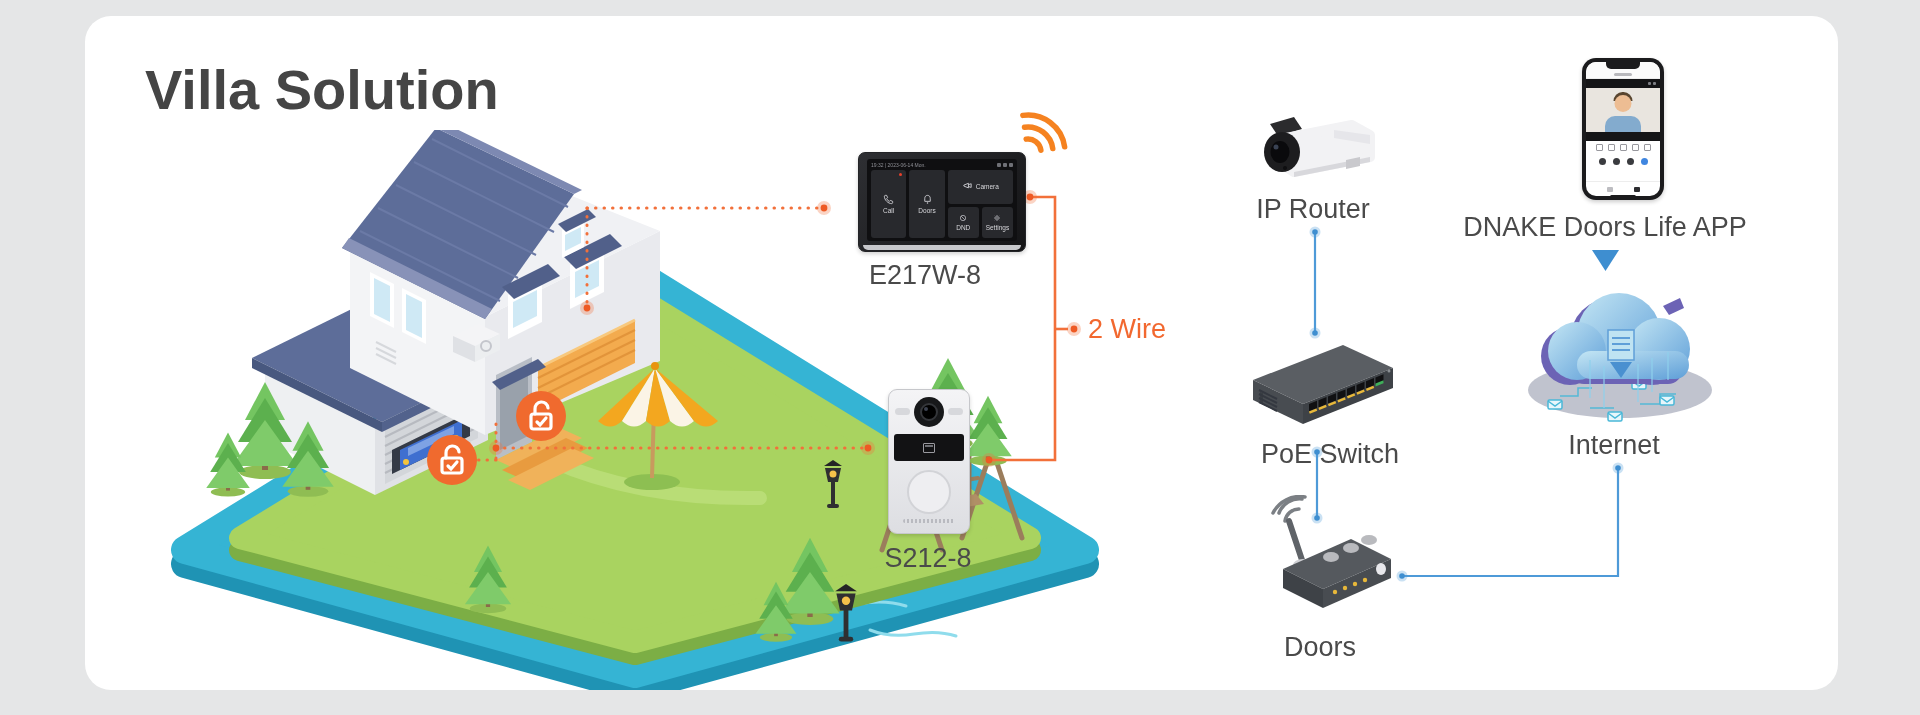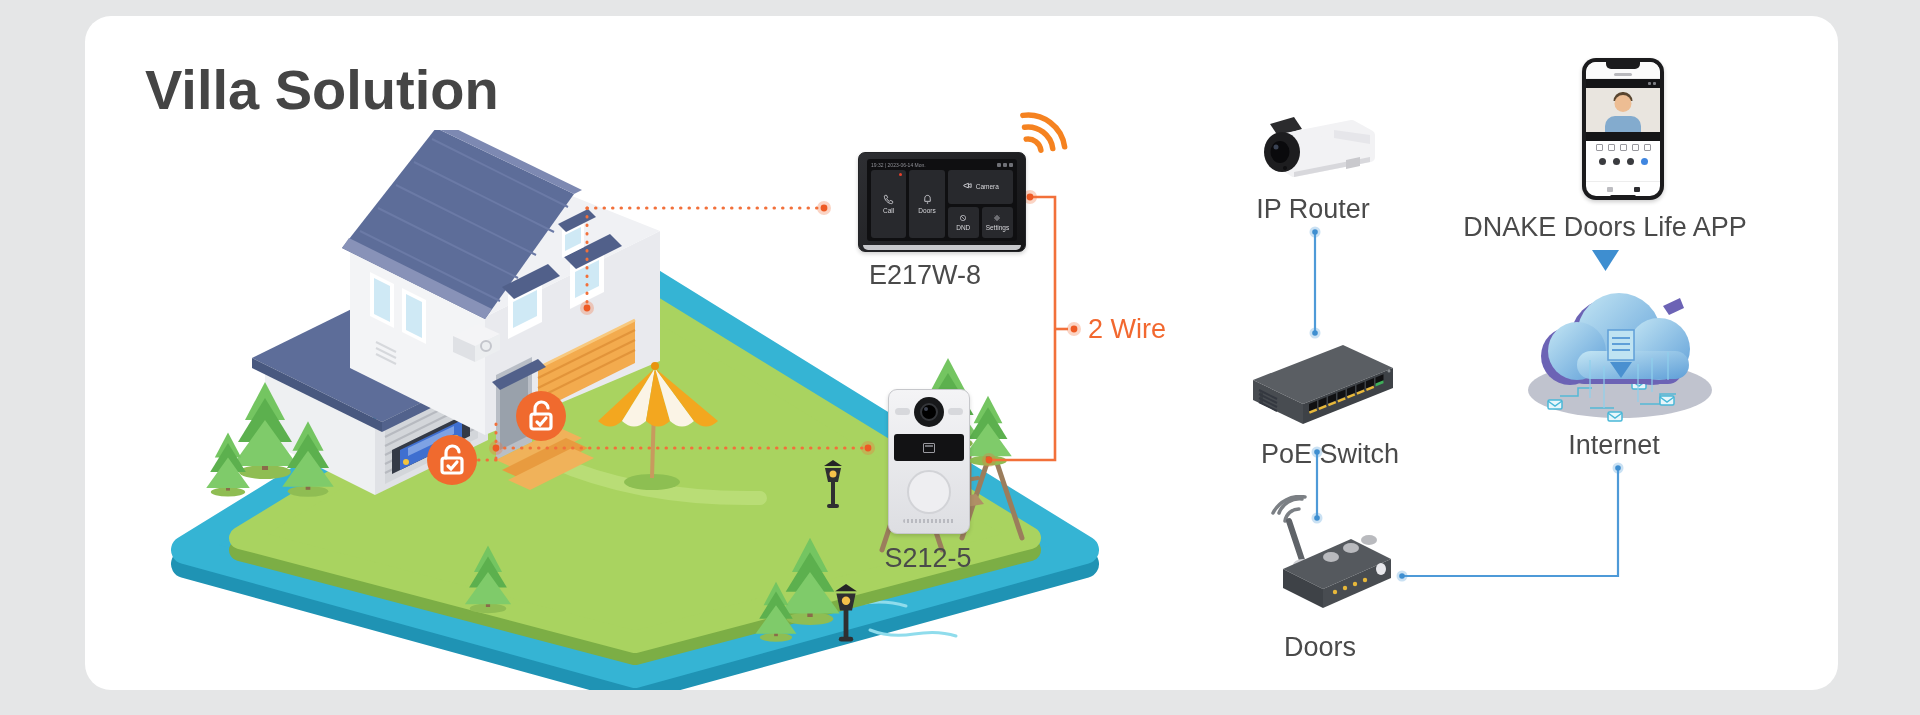--- a/index.html
+++ b/index.html
@@ -407,21 +407,21 @@
       <i></i>
     </div>
   <span class="st-pill l"></span>
   <span class="st-pill r"></span>
   <div class="st-panel">
     <span class="cardicon"></span>
   </div>
   <div class="st-btn"></div>
   <div class="st-spk"></div>
 </div>
-<div class="dev-label" style="left:848px;top:543px;width:160px">S212-5</div>
+<div class="dev-label" style="left:848px;top:543px;width:160px">S212-8</div>
 
 <svg class="abs" style="left:1248px;top:108px" width="132" height="92" viewBox="0 0 132 92">
   <polygon points="22,16 46,9 54,21 30,28" fill="#2b2b2d"></polygon>
   <polygon points="28,32 104,17 122,27 122,49 46,64 28,52" fill="#f2f2f4" stroke="#f2f2f4" stroke-width="10" stroke-linejoin="round"></polygon>
   <polygon points="46,64 122,49 122,54 46,69" fill="#d8d8dc"></polygon>
   <polygon points="86,22 122,27 122,36 86,30" fill="#e6e6ea"></polygon>
   <ellipse cx="34" cy="44" rx="18" ry="20" fill="#1d1d1f"></ellipse>
   <ellipse cx="32" cy="44" rx="9.5" ry="11" fill="#0a0a0c"></ellipse>
   <circle cx="28" cy="39" r="2.5" fill="#3a4354"></circle>
   <circle cx="37" cy="60" r="2" fill="#0e0e10"></circle>

